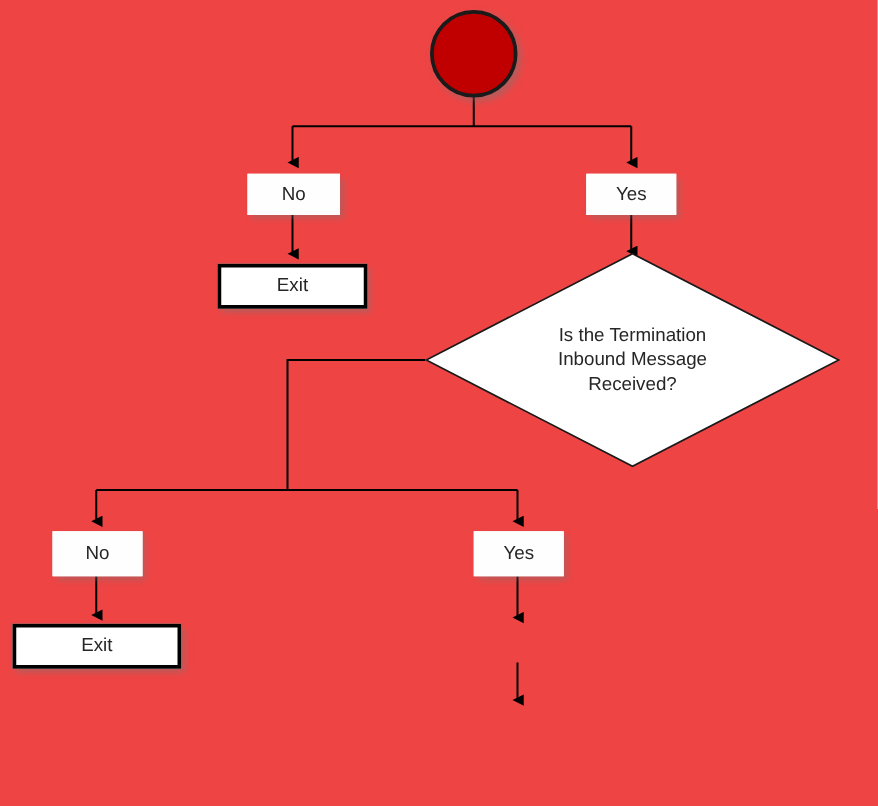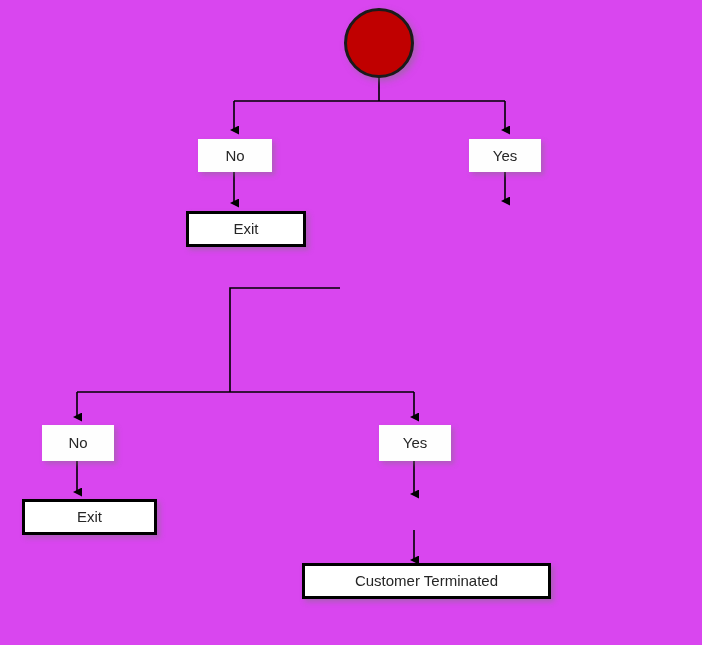--- a/index.html
+++ b/index.html
@@ -10,21 +10,21 @@
   body {
     width: 702px;
     height: 645px;
     font-family: "Liberation Sans", sans-serif;
     overflow: hidden;
   }
   #canvas {
     position: relative;
     width: 702px;
     height: 645px;
-    background: #d946ef;
+    background: #ef4444;
   }
   svg#connectors {
     position: absolute;
     left: 0;
     top: 0;
     width: 702px;
     height: 645px;
     pointer-events: none;
   }
   .node {
@@ -43,21 +43,20 @@
     border: 1px solid #fdfdfd;
     box-shadow: 3px 3px 5px rgba(120,120,120,0.42);
     font-size: 15px;
   }
   
   .box-strong {
     background: #ffffff;
     border: 3px solid #000000;
     box-shadow: 3px 3px 5px rgba(120,120,120,0.45);
     font-size: 15px;
-    margin-left: 12px;
   }
   .start-circle {
     position: absolute;
     box-sizing: border-box;
     border-radius: 50%;
     background: #c00000;
     border: 3px solid #1a1a1a;
     box-shadow: 3px 3px 6px rgba(120,120,120,0.5);
   }
   .diamond-wrap {
@@ -120,23 +119,30 @@
   </svg>
 
   <div class="start-circle" style="left:344px; top:8px; width:70px; height:70px;"></div>
 
   <div class="node box-plain" style="left:198px; top:139px; width:74px; height:33px;">No</div>
 
   <div class="node box-plain" style="left:469px; top:139px; width:72px; height:33px;">Yes</div>
 
   <div class="node box-strong" style="left:174px; top:211px; width:120px; height:36px;">Exit</div>
 
+  <div class="diamond-wrap" style="left:340px; top:202px; width:332px; height:172px;">
+    <svg width="332" height="172" viewBox="0 0 332 172">
+      <polygon points="166,1 331,86 166,171 1,86" fill="#ffffff" stroke="#1a1a1a" stroke-width="1.4"></polygon>
+    </svg>
+    <div class="diamond-label">Is the Termination
+Inbound Message
+Received?</div>
+  </div>
 
   <div class="node box-plain" style="left:42px; top:425px; width:72px; height:36px;">No</div>
 
   <div class="node box-plain" style="left:379px; top:425px; width:72px; height:36px;">Yes</div>
 
   <div class="node box-strong" style="left:10px; top:499px; width:135px; height:36px;">Exit</div>
 
 
-  <div class="node box-strong" style="left:290px; top:563px; width:249px; height:36px;">Customer Terminated</div>
 
 </div>
 
 </body></html>

